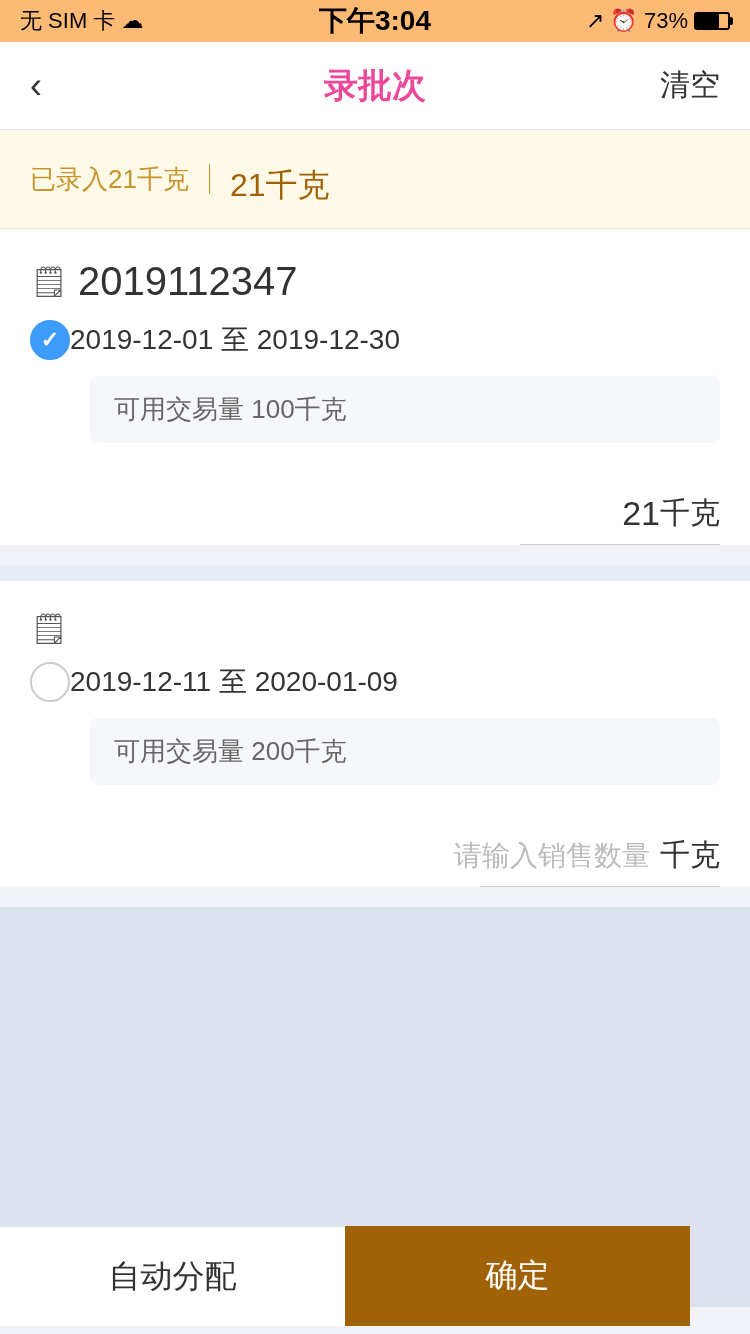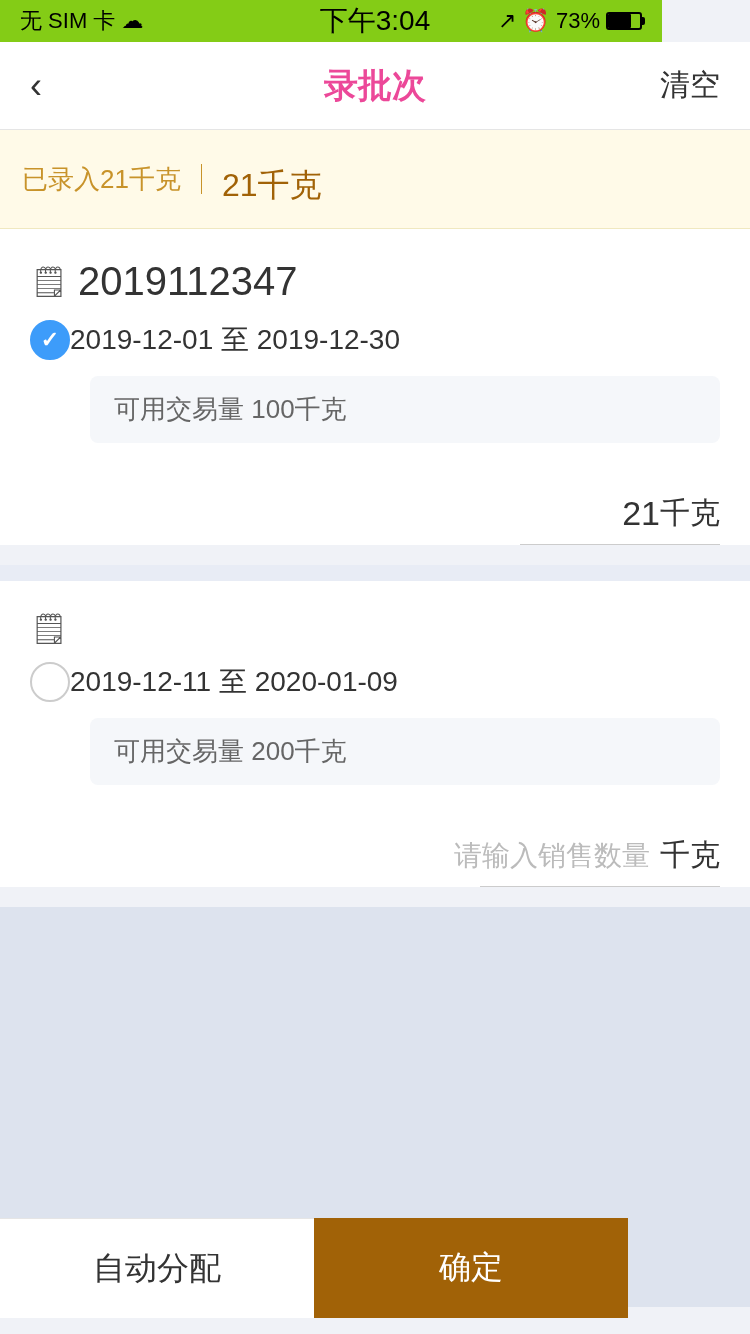--- a/index.html
+++ b/index.html
@@ -8,39 +8,39 @@
       width: 750px;
       min-height: 1334px;
       font-family: -apple-system, "PingFang SC", "Helvetica Neue", Arial, sans-serif;
       background: #f0f2f7;
       position: relative;
       overflow-x: hidden;
     }
 
     
     .status-bar {
-      width: 662px;
+      width: 750px;
       height: 42px;
-      background: #84cc16;
+      background: #fdba74;
       display: flex;
       align-items: center;
       justify-content: space-between;
       padding: 0 20px;
       font-size: 24px;
       color: #000;
     }
     .status-left {
       display: flex;
       align-items: center;
       gap: 8px;
       font-size: 22px;
     }
     .status-center {
       font-size: 28px;
-      font-weight: 400;
+      font-weight: 700;
       position: absolute;
       left: 50%;
       transform: translateX(-50%);
     }
     .status-right {
       display: flex;
       align-items: center;
       gap: 6px;
       font-size: 22px;
     }
@@ -95,21 +95,21 @@
     .nav-clear {
       font-size: 30px;
       color: #333;
       cursor: pointer;
     }
 
     
     .info-banner {
       width: 750px;
       background: #fffae8;
-      padding: 20px 22px;
+      padding: 20px 30px;
       display: flex;
       align-items: center;
       gap: 20px;
       border-bottom: 1px solid #f0e8c0;
     }
     .info-label {
       font-size: 26px;
       color: #c8932a;
     }
     .info-divider {
@@ -252,22 +252,22 @@
     
     .gray-area {
       background: #dde3ee;
       flex: 1;
       min-height: 400px;
     }
 
     
     .bottom-bar {
       position: fixed;
-      bottom: 16px;
-      width: 628px;
+      bottom: 8px;
+      width: 690px;
       height: 100px;
       display: flex;
     }
     .btn-auto {
       flex: 1;
       background: #fff;
       border: none;
       font-size: 32px;
       color: #333;
       display: flex;

